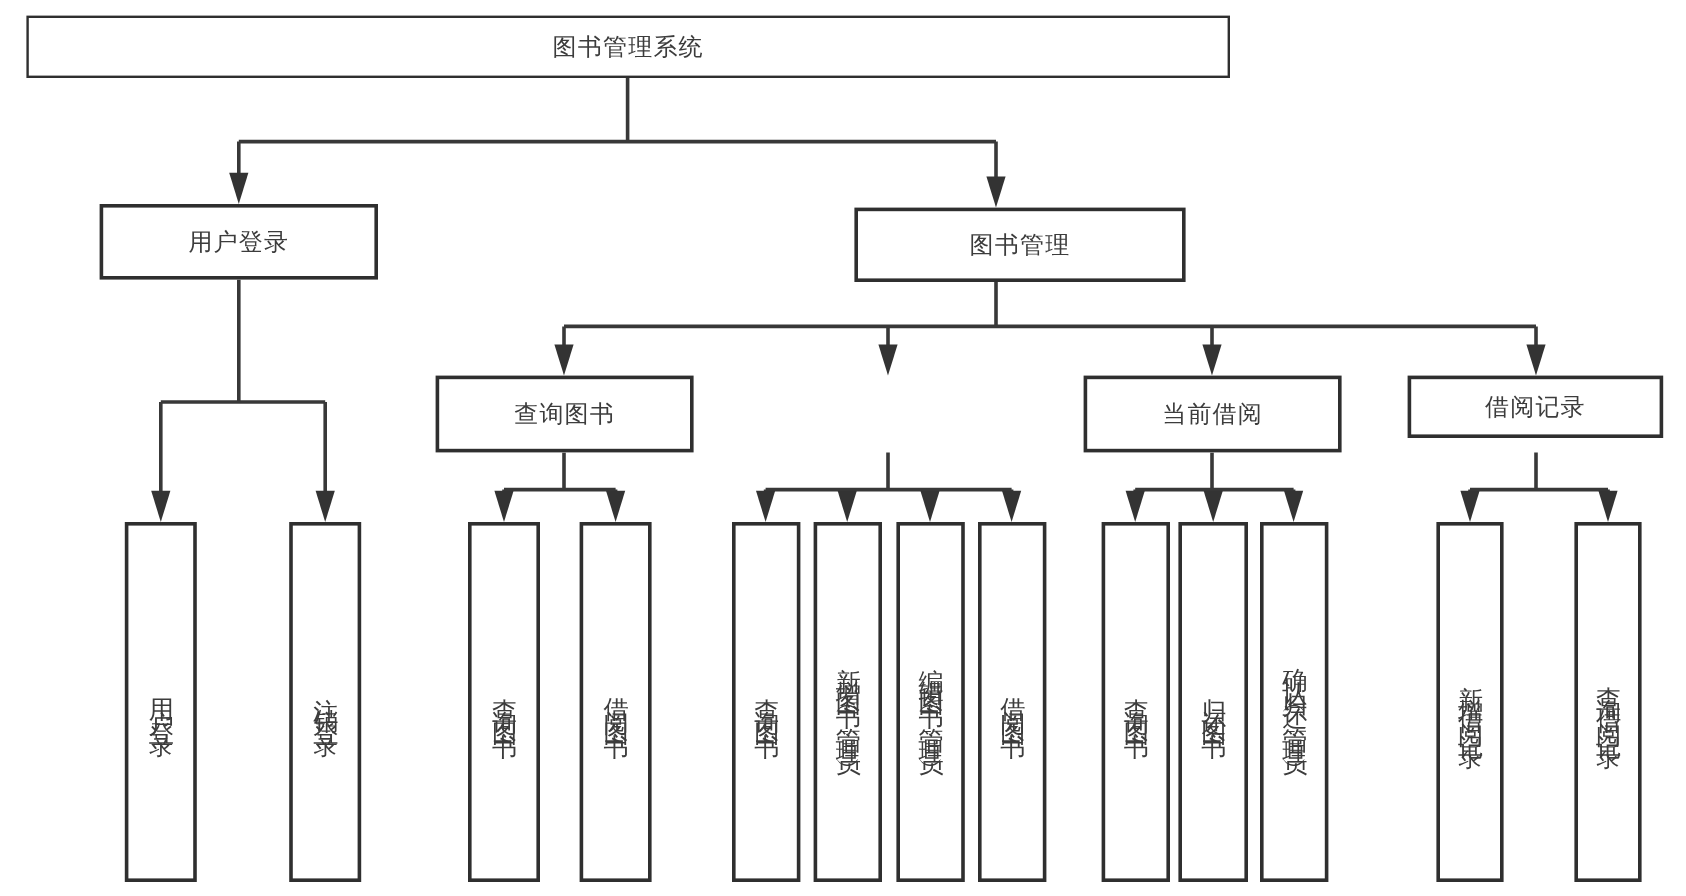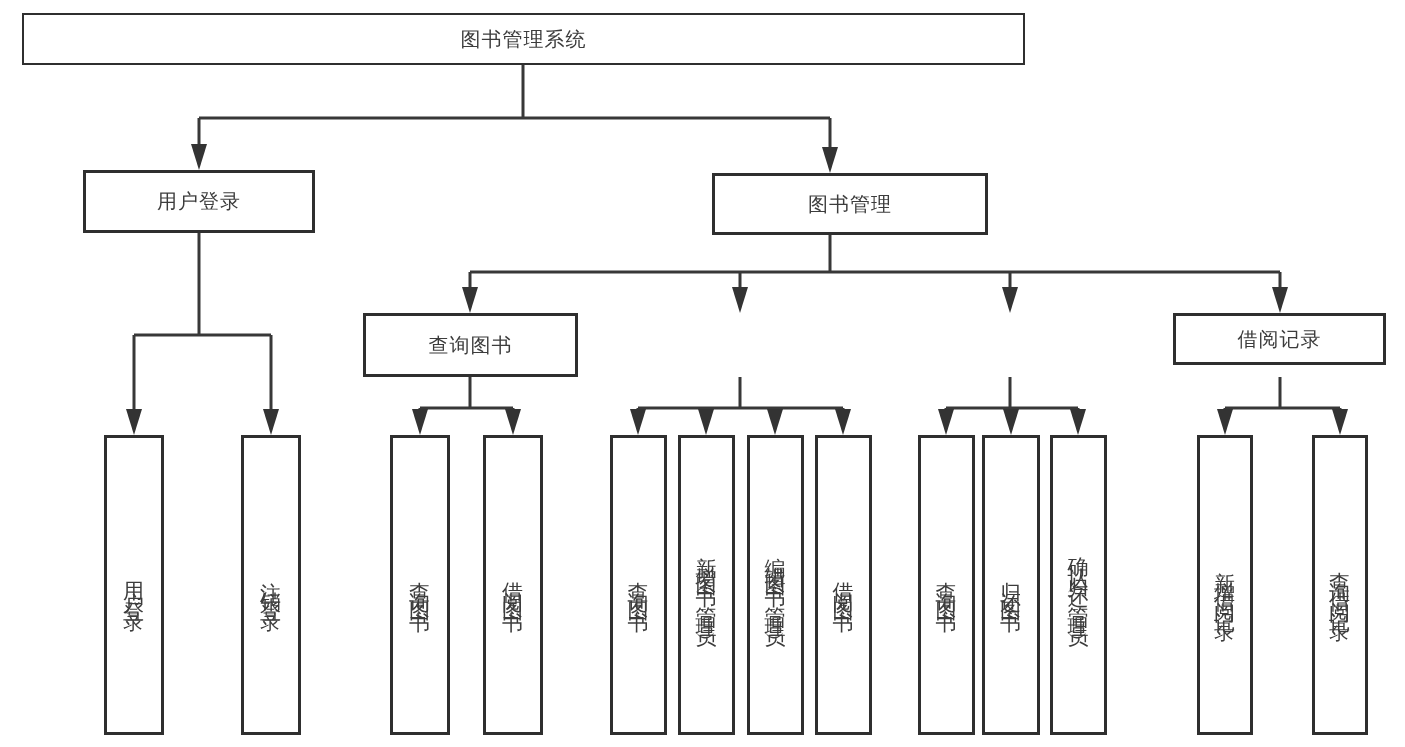--- a/index.html
+++ b/index.html
@@ -102,20 +102,23 @@
   <div class="node" style="left:83px;top:170px;width:232px;height:63px">
     <span class="lbl">用户登录</span>
   </div>
   <div class="node" style="left:712px;top:173px;width:276px;height:62px">
     <span class="lbl">图书管理</span>
   </div>
 
   <div class="node" style="left:363px;top:313px;width:215px;height:64px">
     <span class="lbl">查询图书</span>
   </div>
+  <div class="node" style="left:903px;top:313px;width:215px;height:64px">
+    <span class="lbl">当前借阅</span>
+  </div>
   <div class="node" style="left:1173px;top:313px;width:213px;height:52px">
     <span class="lbl">借阅记录</span>
   </div>
 
   <div class="node v" style="left:104px;top:435px;width:60px;height:300px">
     <span class="lbl">用户登录</span>
   </div>
   <div class="node v" style="left:241px;top:435px;width:60px;height:300px">
     <span class="lbl">注销登录</span>
   </div>

